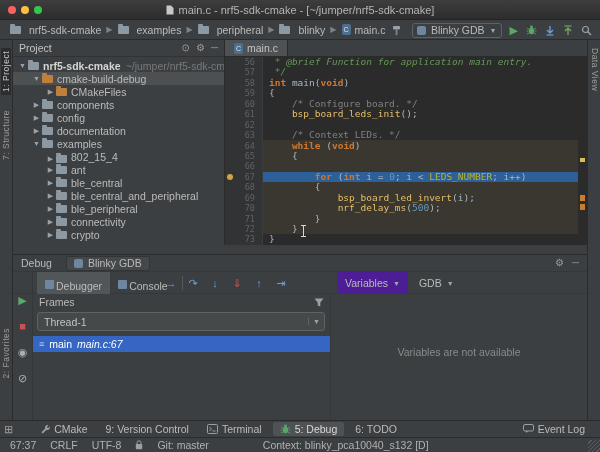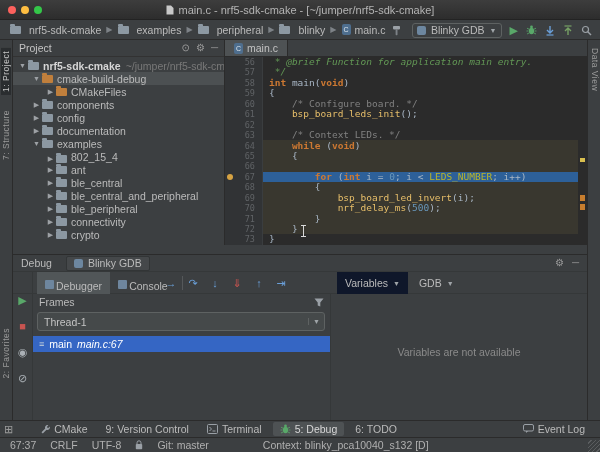--- a/index.html
+++ b/index.html
@@ -104,21 +104,21 @@
   #debug-toolbar{position:absolute;left:0;top:17px;right:0;height:22px;border-bottom:1px solid #353839;}
   #debug-tabs{position:absolute;left:24px;top:0;height:22px;display:flex;}
   .dtab{display:flex;gap:2px;padding:8px 8px;color:#bbbbbb;}
   .dtab.active{background:#515658;}
   .dticon{width:9px;height:9px;border-radius:1px;background:#6e869e;flex:none;}
   .vsep{width:1px;height:14px;background:#55585a;margin:4px 6px 0 6px;}
   #step-icons{position:absolute;left:150px;top:0;height:22px;display:flex;align-items:center;gap:6px;}
   .stepicon{width:16px;text-align:center;font-size:11px;line-height:16px;}
   #vars-tabs{position:absolute;left:324px;top:0;height:22px;display:flex;gap:3px;}
   .vtab{display:flex;align-items:center;gap:5px;padding:0 8px;height:22px;color:#bbbbbb;}
-  .vtab.active{background:#0f172a;}
+  .vtab.active{background:#4c1d95;}
   .vtab .arrow{font-size:7px;color:#9fa4a8;}
   #debug-side{position:absolute;left:0;top:17px;width:20px;height:158px;border-right:1px solid #353839;
     display:flex;flex-direction:column;align-items:center;padding-top:22px;gap:14px;}
   .sideicon{font-size:11px;line-height:12px;}
   #frames{position:absolute;left:20px;top:39px;width:297px;height:136px;}
   #frames-header{display:flex;align-items:center;height:16px;padding:0 6px;}
   #frames-header .fh-title{flex:1;}
   #thread-combo{position:absolute;left:4px;top:18px;right:5px;height:19px;background:#45494a;
     border:1px solid #5e6262;border-radius:3px;display:flex;align-items:center;}
   #thread-combo .tc-label{flex:1;padding-left:6px;color:#c3c3c3;}

